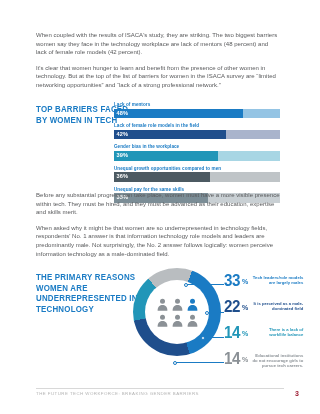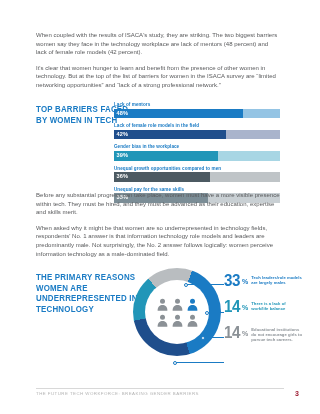--- a/index.html
+++ b/index.html
@@ -117,20 +117,21 @@
     gap: 3px;
   }
   .people-row { display: flex; gap: 4px; }
   .person { width: 11px; height: 13px; }
 
   .callouts {
     position: absolute;
     left: 224px;
     top: 272px;
     width: 96px;
+    text-align: right;
   }
   .callout {
     display: flex;
     align-items: flex-start;
     height: 26px;
     margin-bottom: 0px;
   }
   .callout-pct {
     font-family: "Liberation Sans Narrow", "Liberation Sans", sans-serif;
     font-weight: bold;
@@ -311,20 +312,25 @@
   <div class="leader-dot" style="left:173px; top:361px;"></div>
 
   <div class="callouts">
 
     <div class="callout">
       <span class="callout-pct" style="color: rgb(26, 123, 196);">33</span>
       <span class="callout-sym" style="color: rgb(26, 123, 196);">%</span>
       <span class="callout-text" style="color: rgb(26, 123, 196);">Tech leaders/role models are largely males</span>
     </div>
 
+    <div class="callout">
+      <span class="callout-pct" style="color: rgb(31, 78, 140);">22</span>
+      <span class="callout-sym" style="color: rgb(31, 78, 140);">%</span>
+      <span class="callout-text" style="color: rgb(31, 78, 140);">It is perceived as a male-dominated field</span>
+    </div>
 
     <div class="callout">
       <span class="callout-pct" style="color: rgb(33, 150, 184);">14</span>
       <span class="callout-sym" style="color: rgb(33, 150, 184);">%</span>
       <span class="callout-text" style="color: rgb(33, 150, 184);">There is a lack of work/life balance</span>
     </div>
 
     <div class="callout">
       <span class="callout-pct" style="color: rgb(139, 145, 150);">14</span>
       <span class="callout-sym" style="color: rgb(139, 145, 150);">%</span>

